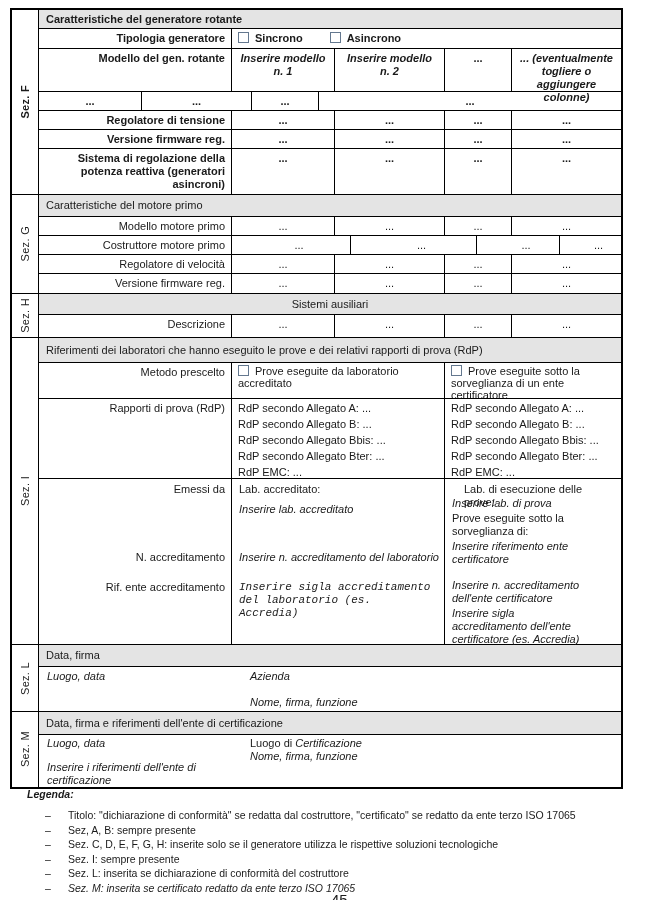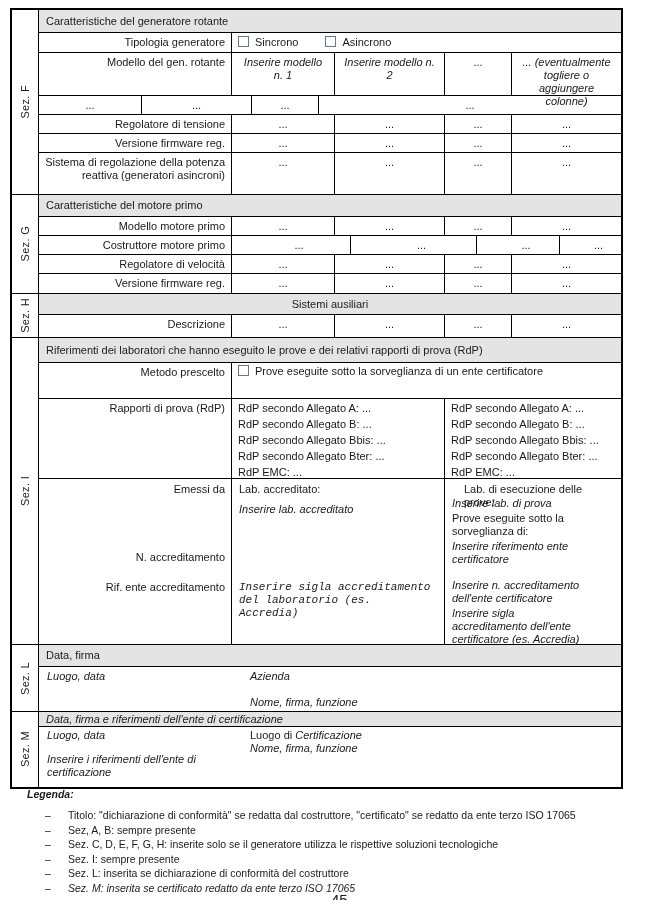--- a/index.html
+++ b/index.html
@@ -40,21 +40,21 @@
   .legend-item{display:flex;font-size:10.5px;line-height:14.6px;}
   .legend-item .dash{width:23px;min-width:23px;margin-left:18px;}
   .pagenum{position:absolute;left:331px;top:893px;height:7px;overflow:hidden;font-size:15px;}
 </style>
 </head>
 <body>
 
 <div class="page">
   <div class="doc-table">
 
-    <div class="sec" style="height:184px;">
+    <div class="sec" style="height:184px;font-weight:bold;">
       <div class="sez-cell">
           <span>Sez. F</span>
         </div>
       <div class="sec-body">
         <div class="row hdr" style="height:22px;">
           <div class="hcell">Caratteristiche del generatore rotante</div>
         </div>
         <div class="row" style="height:20px;">
           <div class="cell lbl vc">Tipologia generatore</div>
           <div class="cell wide" style="gap:27px;">
@@ -159,20 +159,21 @@
     <div class="sec" style="height:306px;">
       <div class="sez-cell">
           <span>Sez. I</span>
         </div>
       <div class="sec-body">
         <div class="row hdr" style="height:24px;">
           <div class="hcell">Riferimenti dei laboratori che hanno eseguito le prove e dei relativi rapporti di prova (RdP)</div>
         </div>
         <div class="row" style="height:36px;">
           <div class="cell lbl">Metodo prescelto</div>
+          <div class="cell colA metodo-cell"><span class="cb"></span><span>Prove eseguite da laboratorio accreditato</span></div>
           <div class="cell colB metodo-cell"><span class="cb"></span><span>Prove eseguite sotto la sorveglianza di un ente certificatore</span></div>
         </div>
         <div class="row" style="height:80px;">
           <div class="cell lbl">Rapporti di prova (RdP)</div>
           <div class="cell colA">
             <span class="rdp-line">RdP secondo Allegato A: ...</span>
             <span class="rdp-line">RdP secondo Allegato B: ...</span>
             <span class="rdp-line">RdP secondo Allegato Bbis: ...</span>
             <span class="rdp-line">RdP secondo Allegato Bter: ...</span>
             <span class="rdp-line">RdP EMC: ...</span>
@@ -187,20 +188,21 @@
         </div>
         <div class="row" style="flex:1;">
           <div class="lbl rel" style="box-sizing:border-box;">
             <span class="abs" style="top:4px;right:6px;">Emessi da</span>
             <span class="abs" style="top:72px;right:6px;">N. accreditamento</span>
             <span class="abs" style="top:102px;right:6px;">Rif. ente accreditamento</span>
           </div>
           <div class="colA rel" style="box-sizing:border-box;">
             <span class="abs" style="top:4px;left:7px;">Lab. accreditato:</span>
             <span class="abs it" style="top:24px;left:7px;">Inserire lab. accreditato</span>
+            <span class="abs it" style="top:72px;left:7px;white-space:nowrap;">Inserire n. accreditamento del laboratorio</span>
             <span class="abs it" style="top:102px;left:7px;right:8px;font-family:Liberation Mono, monospace;">Inserire sigla accreditamento del laboratorio (es. Accredia)</span>
           </div>
           <div class="colB rel">
             <span class="abs" style="top:4px;left:7px;right:6px;margin-left:12px;">Lab. di esecuzione delle prove:</span>
             <span class="abs it" style="top:18px;left:7px;">Inserire lab. di prova</span>
             <span class="abs" style="top:33px;left:7px;right:30px;">Prove eseguite sotto la sorveglianza di:</span>
             <span class="abs it" style="top:61px;left:7px;right:40px;">Inserire riferimento ente certificatore</span>
             <span class="abs it" style="top:100px;left:7px;right:30px;">Inserire n. accreditamento dell'ente certificatore</span>
             <span class="abs it" style="top:128px;left:7px;right:30px;">Inserire sigla accreditamento dell'ente certificatore (es. Accredia)</span>
           </div>
@@ -226,21 +228,21 @@
           </div>
         </div>
       </div>
     </div>
 
     <div class="sec" style="height:75px;">
       <div class="sez-cell">
           <span>Sez. M</span>
         </div>
       <div class="sec-body">
-        <div class="row hdr" style="height:14px;font-style:italic;">
+        <div class="row hdr" style="height:22px;">
           <div class="hcell">Data, firma e riferimenti dell'ente di certificazione</div>
         </div>
         <div class="row" style="flex:1;">
           <div class="lm-left">
             <span class="abs it" style="top:2px;left:8px;">Luogo, data</span>
             <span class="abs it" style="top:26px;left:8px;right:10px;">Inserire i riferimenti dell'ente di certificazione</span>
           </div>
           <div class="lm-right">
             <span class="abs" style="top:2px;left:0;"><span>Luogo di </span><span class="it">Certificazione</span></span>
             <span class="abs it" style="top:15px;left:0;">Nome, firma, funzione</span>

